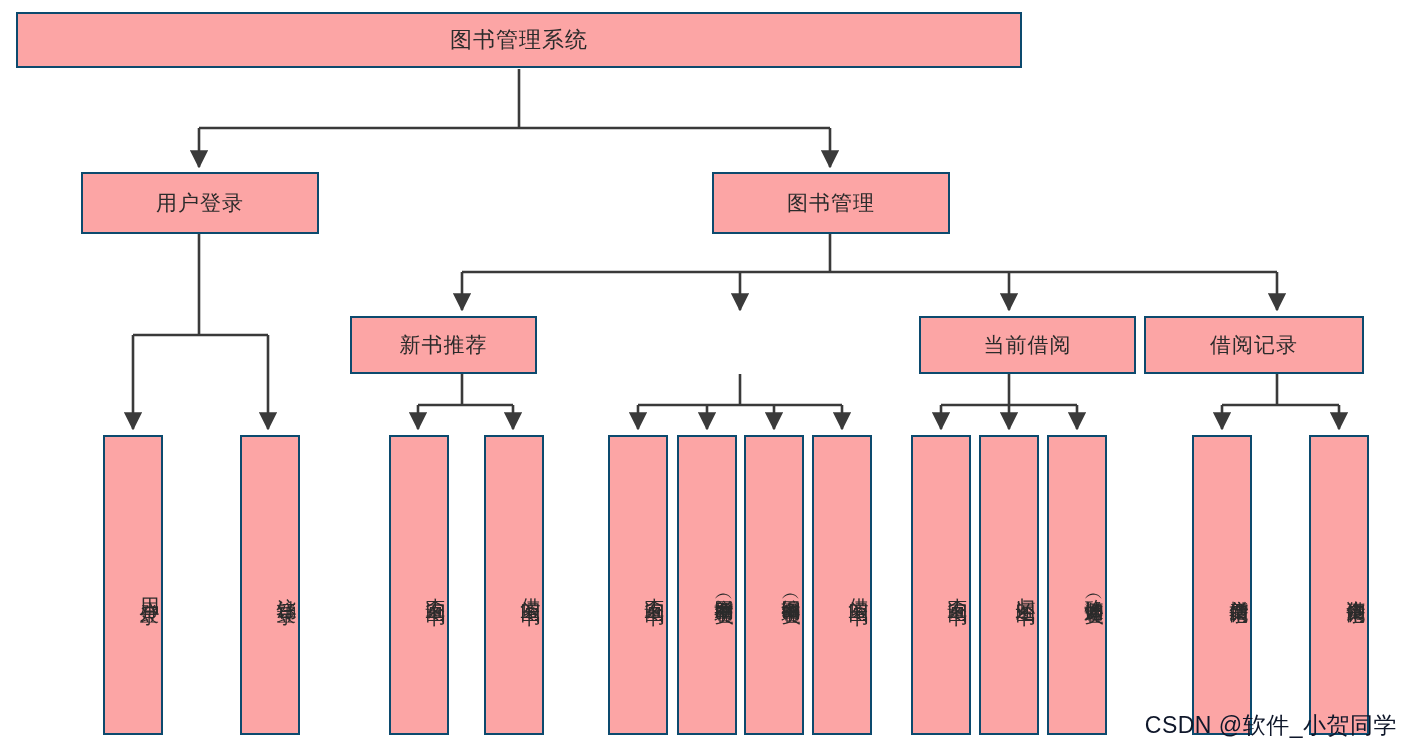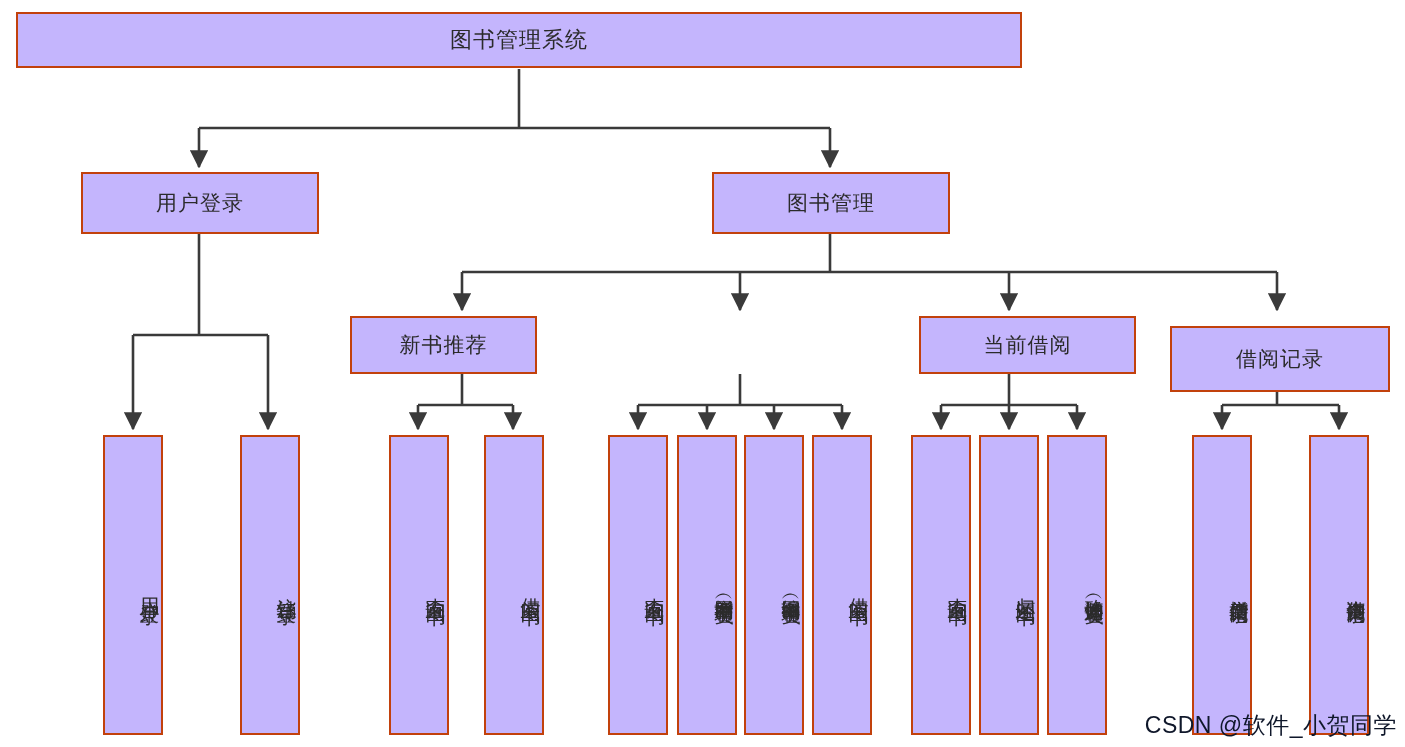--- a/index.html
+++ b/index.html
@@ -22,22 +22,22 @@
     position: absolute;
     left: 0;
     top: 0;
     width: 1405px;
     height: 747px;
     pointer-events: none;
   }
   .node {
     position: absolute;
     box-sizing: border-box;
-    background: #c4b5fd;
-    border: 2px solid #c2410c;
+    background: #fca5a5;
+    border: 2px solid #0c4a6e;
     display: flex;
     align-items: center;
     justify-content: center;
     color: #2b2b2b;
     z-index: 2;
   }
   .node-h {
     font-size: 21px;
     letter-spacing: 1px;
     white-space: nowrap;
@@ -130,21 +130,21 @@
     </g>
   </svg>
 
   <div class="node node-h node-root" style="left:16px; top:12px; width:1006px; height:56px;">图书管理系统</div>
 
   <div class="node node-h" style="left:81px; top:172px; width:238px; height:62px;">用户登录</div>
   <div class="node node-h" style="left:712px; top:172px; width:238px; height:62px;">图书管理</div>
 
   <div class="node node-h" style="left:350px; top:316px; width:187px; height:58px;">新书推荐</div>
   <div class="node node-h" style="left:901px; top:316px; width:217px; height:58px;margin-left:18px;">当前借阅</div>
-  <div class="node node-h" style="left:1170px; top:316px; width:220px; height:66px;margin-top:10px;">借阅记录</div>
+  <div class="node node-h" style="left:1144px; top:316px; width:220px; height:58px;">借阅记录</div>
 
   <div class="node node-v" style="left:103px; top:435px; width:60px; height:300px;">用户登录</div>
   <div class="node node-v" style="left:240px; top:435px; width:60px; height:300px;">注销登录</div>
 
   <div class="node node-v" style="left:389px; top:435px; width:60px; height:300px;">查询图书</div>
   <div class="node node-v" style="left:484px; top:435px; width:60px; height:300px;">借阅图书</div>
 
   <div class="node node-v" style="left:608px; top:435px; width:60px; height:300px;">查询图书</div>
   <div class="node node-v tall-text" style="left:677px; top:435px; width:60px; height:300px;">新增图书（管理员）</div>
   <div class="node node-v tall-text" style="left:744px; top:435px; width:60px; height:300px;">编辑图书（管理员）</div>

